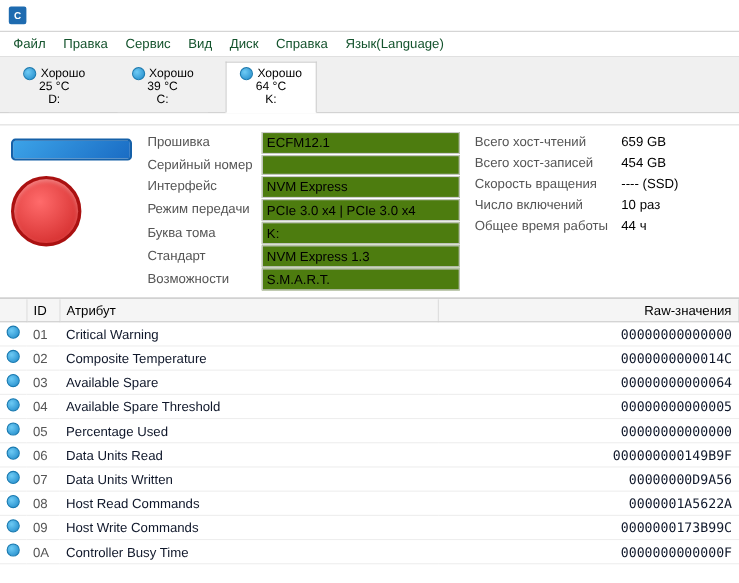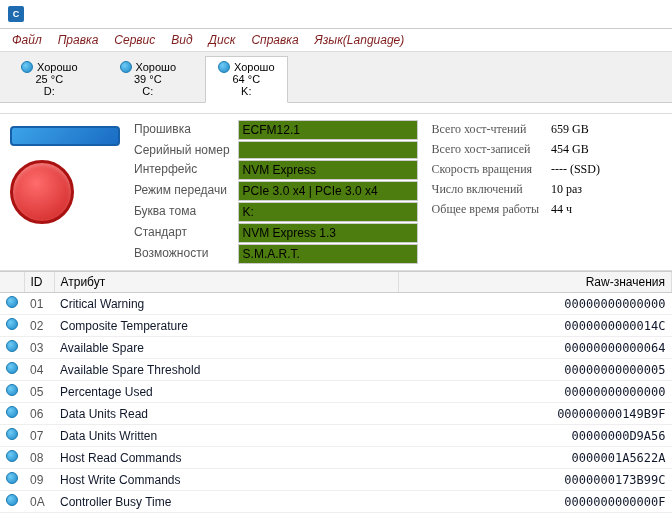--- a/index.html
+++ b/index.html
@@ -46,22 +46,21 @@
       background: #fff;
       display: flex;
       gap: 0;
       padding: 2px 4px;
       border-bottom: 1px solid #ddd;
     }
     .menu-item {
       padding: 2px 8px;
       cursor: pointer;
       font-size: 12px;
-      color: #7f1d1d;
-      font-style: italic;
+      color: #14532d;
     }
 
     
     .drive-tabs {
       background: #f0f0f0;
       display: flex;
       padding: 4px 8px 0;
       border-bottom: 1px solid #ccc;
       gap: 16px;
     }
@@ -193,21 +192,20 @@
       background: transparent;
     }
 
     .right-panel {
       display: grid;
       grid-template-columns: auto 1fr;
       gap: 1px 4px;
       font-size: 12px;
       align-content: start;
       min-width: 200px;
-      font-family: Liberation Serif, serif;
     }
 
     
     .table-section {
       flex: 1;
       overflow: hidden;
       display: flex;
       flex-direction: column;
       border-top: 1px solid #ccc;
     }

